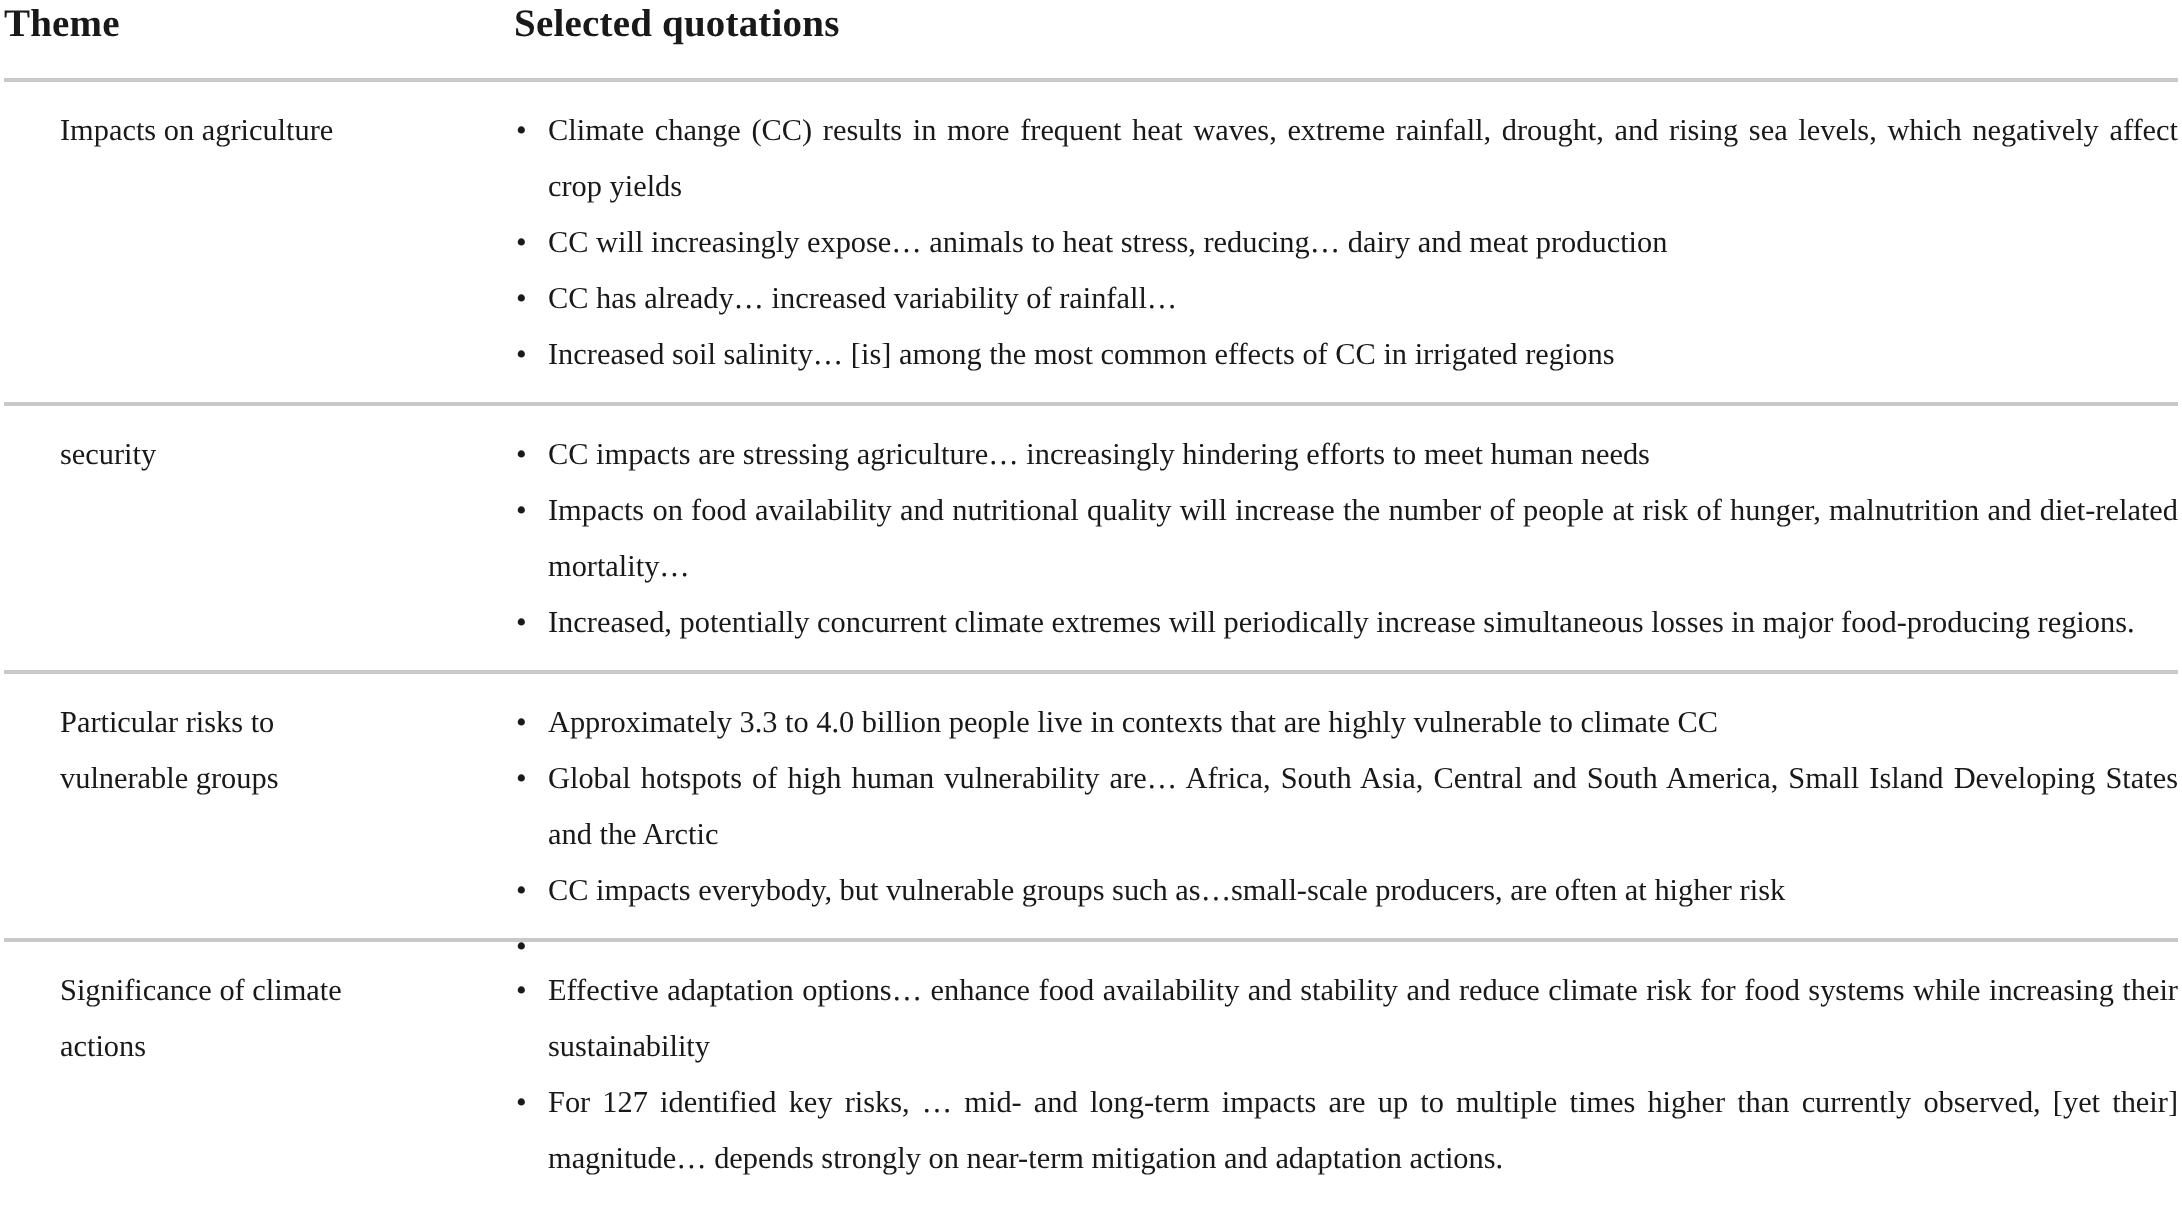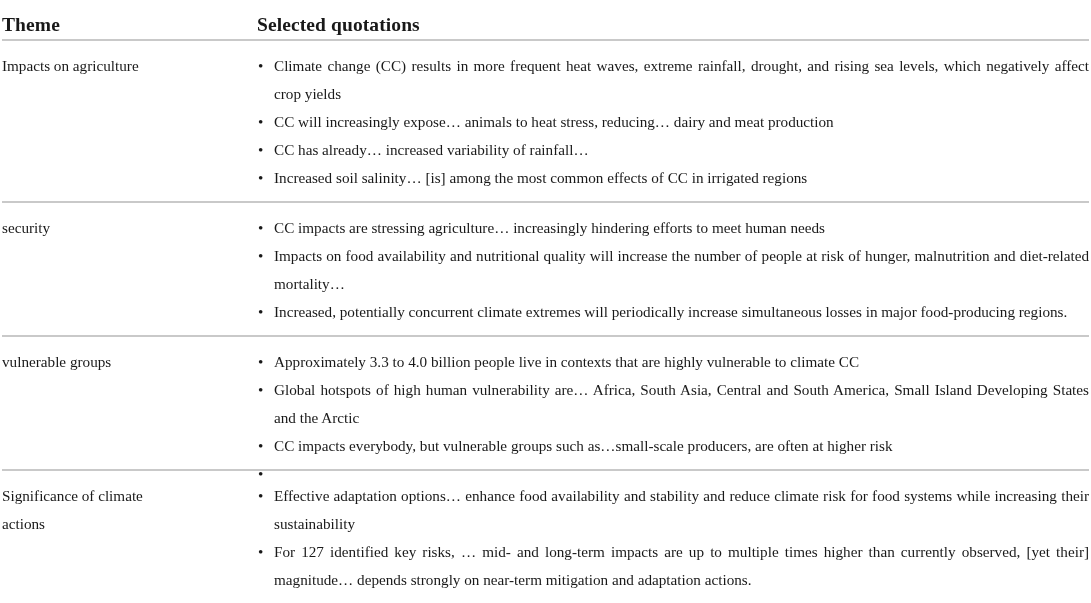--- a/index.html
+++ b/index.html
@@ -20,21 +20,21 @@
     width: 1091px;
     box-sizing: border-box;
     padding: 0 2px 0 2px;
   }
 
   
   .thead {
     display: flex;
     align-items: flex-start;
     height: 39px;
-    padding-top: 13px;
+    padding-top: 1px;
     box-sizing: border-box;
   }
   .th {
     font-weight: bold;
     font-size: 19.5px;
     line-height: 24px;
     letter-spacing: .1px;
   }
   .th-theme { width: 255px; flex: 0 0 255px; }
   .th-quotes { flex: 1 1 auto; }
@@ -52,21 +52,21 @@
   }
   .td-theme {
     width: 255px;
     flex: 0 0 255px;
     font-size: 15.2px;
     line-height: 28px;
     padding-top: 12px;
     box-sizing: border-box;
     padding-right: 10px;
   }
-  .td-theme .line { display: block; white-space: nowrap; }
+  .td-theme .line { display: block; white-space: nowrap; margin-left: 28px; }
 
   .td-quotes {
     flex: 1 1 auto;
     padding-top: 12px;
     padding-bottom: 10px;
     box-sizing: border-box;
   }
   ul.quotes {
     list-style: none;
     margin: 0;
@@ -137,20 +137,21 @@
         <li><span class="bullet">•</span><span>CC impacts are stressing agriculture… increasingly hindering efforts to meet human needs</span></li>
         <li class="justify"><span class="bullet">•</span><span>Impacts on food availability and nutritional quality will increase the number of people at risk of hunger, malnutrition and diet-related mortality…</span></li>
         <li><span class="bullet">•</span><span>Increased, potentially concurrent climate extremes will periodically increase simultaneous losses in major food-producing regions.</span></li>
       </ul>
     </div>
   </div>
   <div class="rule" style="background: rgb(201, 201, 201);"></div>
 
   <div class="trow row-3">
     <div class="td-theme">
+      <span class="line">Particular risks to</span>
       <span class="line">vulnerable groups</span>
     </div>
     <div class="td-quotes">
       <ul class="quotes">
         <li><span class="bullet">•</span><span>Approximately 3.3 to 4.0 billion people live in contexts that are highly vulnerable to climate CC</span></li>
         <li class="justify"><span class="bullet">•</span><span>Global hotspots of high human vulnerability are… Africa, South Asia, Central and South America, Small Island Developing States and the Arctic</span></li>
         <li><span class="bullet">•</span><span>CC impacts everybody, but vulnerable groups such as…small-scale producers, are often at higher risk</span></li>
         <li><span class="bullet">•</span></li>
       </ul>
     </div>

